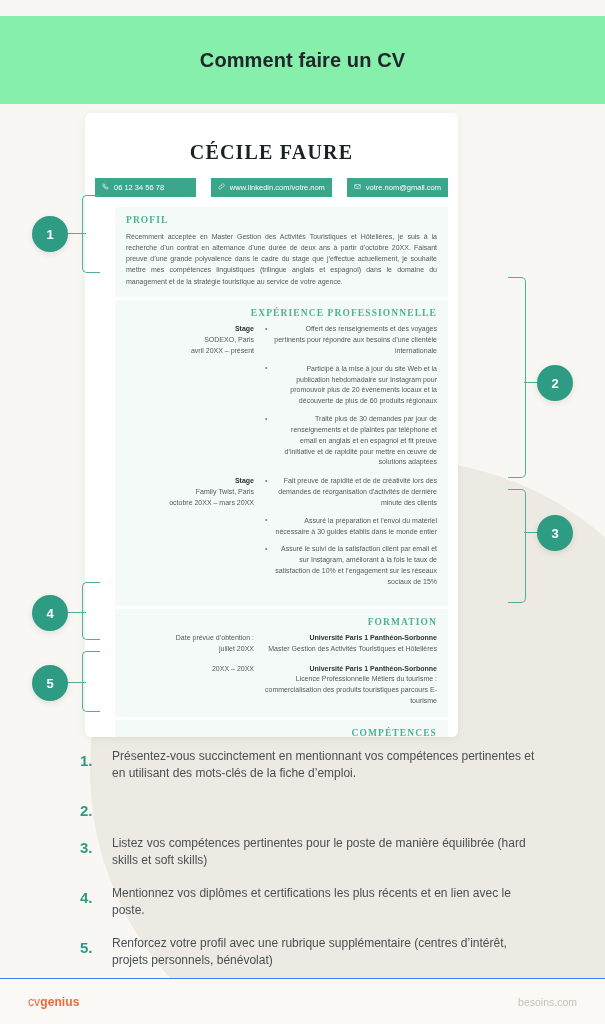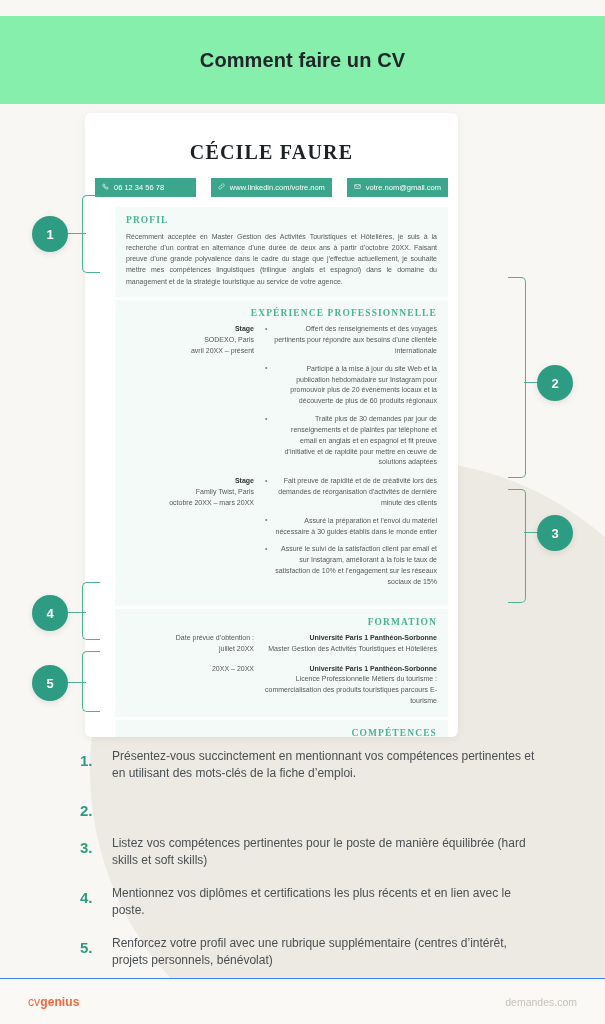--- a/index.html
+++ b/index.html
@@ -307,16 +307,16 @@
       <div class="tip-text">Mentionnez vos diplômes et certifications les plus récents et en lien avec le poste.</div>
     </div>
     <div class="tip">
       <div class="tip-num">5.</div>
       <div class="tip-text">Renforcez votre profil avec une rubrique supplémentaire (centres d’intérêt, projets personnels, bénévolat)</div>
     </div>
   </div>
 
   <div class="footer">
     <div class="logo"><span>cv</span><b>genius</b></div>
-    <div class="footer-url">demandes.com</div>
+    <div class="footer-url">besoins.com</div>
   </div>
 
 </div>
 
 </body></html>

